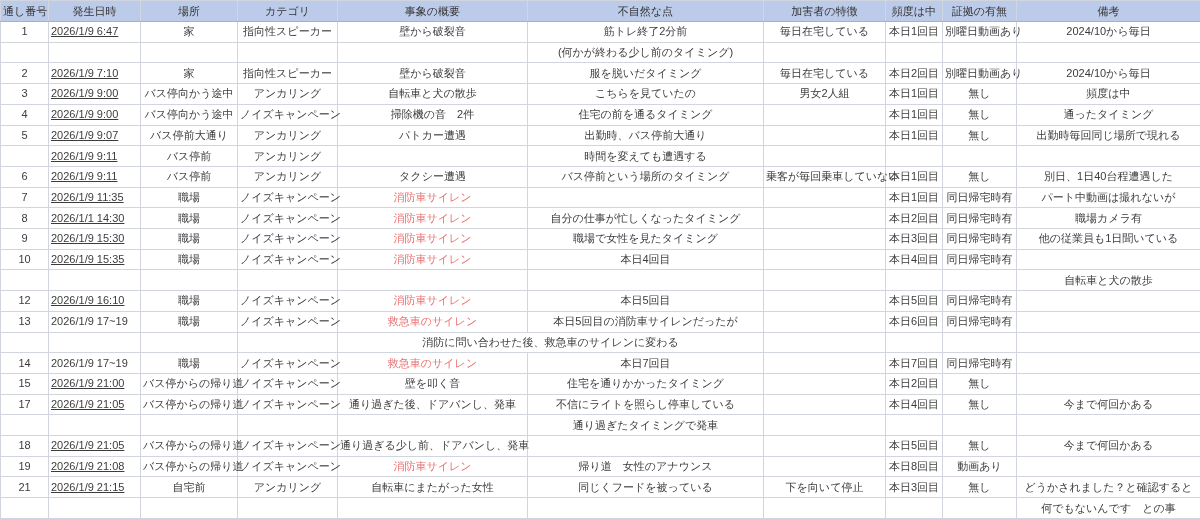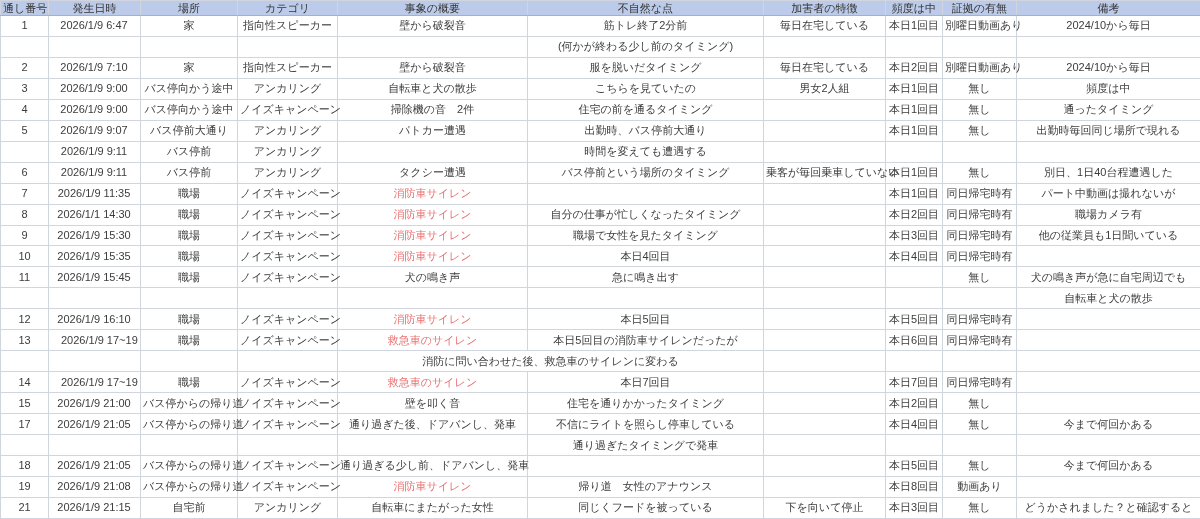--- a/index.html
+++ b/index.html
@@ -25,31 +25,31 @@
   th, td {
     border: 1px solid #d0d5de;
     font-size: 11px;
     font-weight: normal;
     white-space: nowrap;
     overflow: visible;
     padding: 0 2px;
     color: #3c3c3c;
     line-height: 1;
   }
-  thead tr { height: 15px; }
+  thead tr { height: 21px; }
   thead th {
     background: #bccbe9;
     text-align: center;
     border-bottom: 1px solid #a9b0c2;
     color: #343434;
   }
   tbody tr { height: 18.44px; }
   td.al-center { text-align: center; }
-  td.al-right  { text-align: center; padding-right: 3px; }
-  td.al-left   { text-align: left; padding-left: 12px; }
+  td.al-right  { text-align: left; padding-right: 3px; text-decoration: underline; }
+  td.al-left   { text-align: left; padding-left: 2px; }
   td.red { color: #e97070; }
 </style>
 </head>
 <body>
 
 <div id="sheet">
   <table>
     <colgroup>
       <col style="width:48px">
         <col style="width:92px">
@@ -215,32 +215,20 @@
           <td class="al-center">職場</td>
           <td class="al-center">ノイズキャンペーン</td>
           <td class="al-center red">消防車サイレン</td>
           <td class="al-center">本日4回目</td>
           <td class="al-center"></td>
           <td class="al-center">本日4回目</td>
           <td class="al-center">同日帰宅時有</td>
           <td class="al-center"></td>
         </tr>
         <tr>
-          <td class="al-center">11</td>
-          <td class="al-right">2026/1/9 15:45</td>
-          <td class="al-center">職場</td>
-          <td class="al-center">ノイズキャンペーン</td>
-          <td class="al-center">犬の鳴き声</td>
-          <td class="al-center">急に鳴き出す</td>
-          <td class="al-center"></td>
-          <td class="al-center"></td>
-          <td class="al-center">無し</td>
-          <td class="al-center">犬の鳴き声が急に自宅周辺でも</td>
-        </tr>
-        <tr>
           <td class="al-center"></td>
           <td class="al-right"></td>
           <td class="al-center"></td>
           <td class="al-center"></td>
           <td class="al-center"></td>
           <td class="al-center"></td>
           <td class="al-center"></td>
           <td class="al-center"></td>
           <td class="al-center"></td>
           <td class="al-center">自転車と犬の散歩</td>
@@ -356,16 +344,28 @@
           <td class="al-center">21</td>
           <td class="al-right">2026/1/9 21:15</td>
           <td class="al-center">自宅前</td>
           <td class="al-center">アンカリング</td>
           <td class="al-center">自転車にまたがった女性</td>
           <td class="al-center">同じくフードを被っている</td>
           <td class="al-center">下を向いて停止</td>
           <td class="al-center">本日3回目</td>
           <td class="al-center">無し</td>
           <td class="al-center">どうかされました？と確認すると</td>
+        </tr>
+        <tr>
+          <td class="al-center"></td>
+          <td class="al-right"></td>
+          <td class="al-center"></td>
+          <td class="al-center"></td>
+          <td class="al-center"></td>
+          <td class="al-center"></td>
+          <td class="al-center"></td>
+          <td class="al-center"></td>
+          <td class="al-center"></td>
+          <td class="al-center">何でもないんです　との事</td>
         </tr>
       </tbody>
   </table>
 </div>
 
 </body></html>

